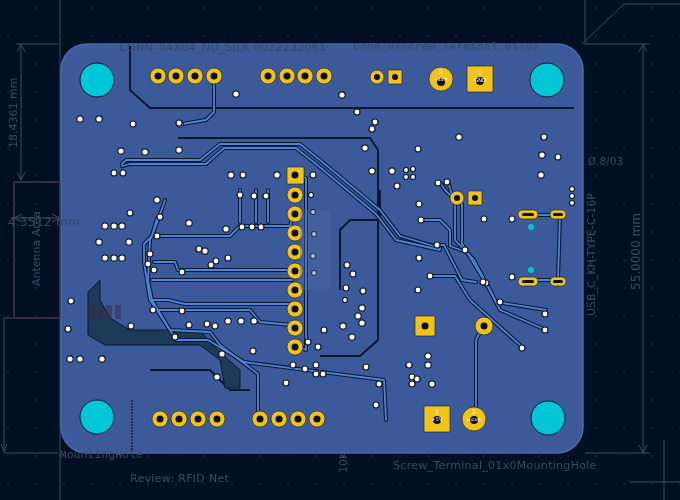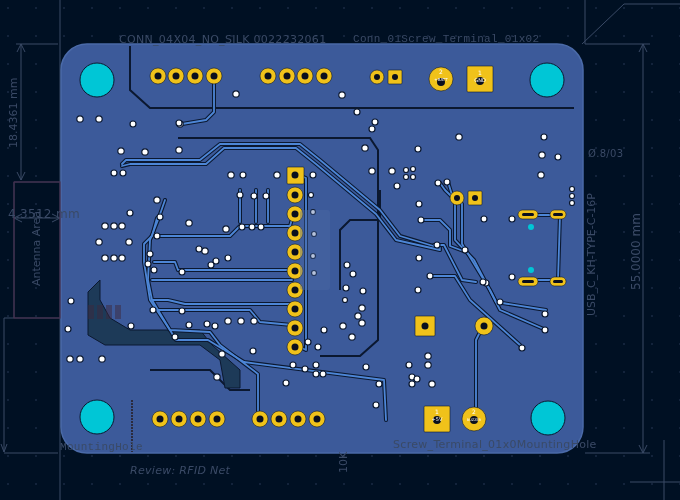--- a/index.html
+++ b/index.html
@@ -1,18 +1,18 @@
 <!DOCTYPE html>
 <html><head>
 <meta charset="utf-8">
 <style>
   html, body { margin:0; padding:0; background:#001023; }
   body { width:680px; height:500px; overflow:hidden; position:relative; font-family:"DejaVu Sans", sans-serif; }
   #canvas { position:absolute; left:0; top:0; width:680px; height:500px; }
-  .label { position:absolute; color:#3a4a66; font-size:11px; white-space:nowrap; letter-spacing:0.3px; }
+  .label { position:absolute; color:#3a4a66; font-size:11px; white-space:nowrap; letter-spacing:0.3px;margin-top:8px; }
   .vlabel { position:absolute; color:#3a4a66; font-size:11px; white-space:nowrap; transform-origin:left top; transform:rotate(-90deg); }
   .padtext { position:absolute; color:#fff; font-size:6px; text-align:center; width:22px; line-height:7px; }
 </style>
 </head>
 <body>
 
 <svg id="canvas" viewBox="0 0 680 500" xmlns="http://www.w3.org/2000/svg">
   <defs>
     <pattern id="grid" width="28" height="28" patternUnits="userSpaceOnUse">
       <circle cx="8" cy="8" r="0.8" fill="#2a3a58"></circle>
@@ -355,22 +355,22 @@
   </g>
 
   <g fill="#4a68a6" opacity="0.4">
     <rect x="300" y="210" width="30" height="80" rx="3"></rect>
   </g>
 </svg>
 
 <div class="label" style="left:119px;top:33px;">CONN_04X04_NO_SILK  0022232061</div>
 <div class="label" style="left:353px;top:33px;font-family:Liberation Mono, monospace;">Conn_01Screw_Terminal_01x02</div>
 <div class="label" style="left:60px;top:441px;font-family:Liberation Mono, monospace;">MountingHole</div>
-<div class="label" style="left:130px;top:464px;font-style:italic;">Review: RFID  Net</div>
-<div class="label" style="left:393px;top:438px;">Screw_Terminal_01x0MountingHole</div>
+<div class="label" style="left:130px;top:464px;">Review: RFID  Net</div>
+<div class="label" style="left:393px;top:451px;">Screw_Terminal_01x0MountingHole</div>
 <div class="label" style="left:588px;top:148px;font-size:10px;">Ø.8/03</div>
 <div class="label" style="left:8px;top:207px;font-size:12px;">4.3512 mm</div>
 
 <div class="vlabel" style="left:7px;top:148px;">18.4361 mm</div>
 <div class="vlabel" style="left:30px;top:286px;">Antenna Area</div>
 <div class="vlabel" style="left:585px;top:316px;">USB_C_KH-TYPE-C-16P</div>
 <div class="vlabel" style="left:629px;top:290px;font-size:12px;">55.0000 mm</div>
 <div class="vlabel" style="left:337px;top:473px;">10K</div>
 
 <div class="padtext" style="left:430px;top:68px;">

